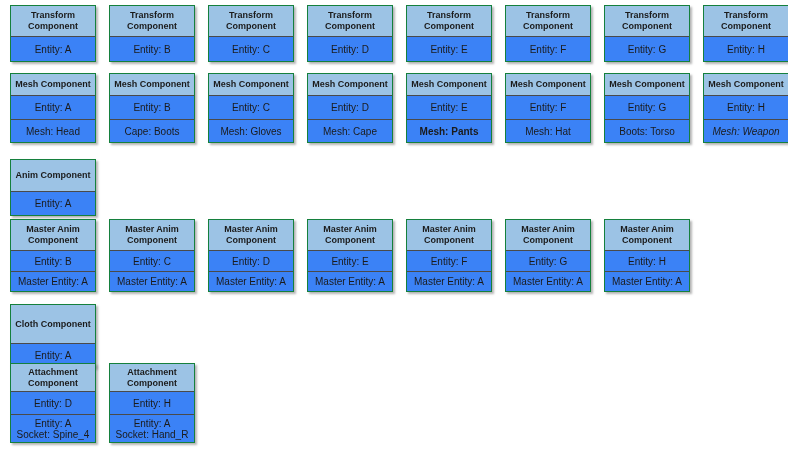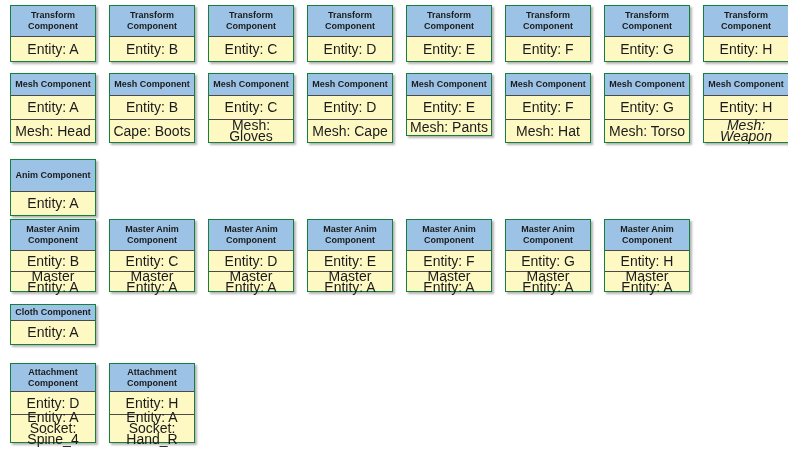--- a/index.html
+++ b/index.html
@@ -40,23 +40,23 @@
     text-align: center;
     display: flex;
     align-items: center;
     justify-content: center;
     padding: 1px 2px;
     white-space: pre-line;
   }
 
   .card-row {
     box-sizing: border-box;
-    background: #fef9c3;
+    background: #3b82f6;
     color: #1b1b1b;
-    font-size: 14px;
+    font-size: 10px;
     line-height: 11px;
     text-align: center;
     display: flex;
     align-items: center;
     justify-content: center;
     padding: 1px 2px;
     white-space: pre-line;
   }
 
   .card-row + .card-row {
@@ -123,31 +123,31 @@
       <div class="card-row" style="height: 23px;">Mesh: Gloves</div>
     </div>
     <div class="component-card" style="left: 307px; top: 73px; width: 86px;">
       <div class="card-header" style="height: 22px;">Mesh Component</div>
       <div class="card-row" style="height: 23px;">Entity: D</div>
       <div class="card-row" style="height: 23px;">Mesh: Cape</div>
     </div>
     <div class="component-card" style="left: 406px; top: 73px; width: 86px;">
       <div class="card-header" style="height: 22px;">Mesh Component</div>
       <div class="card-row" style="height: 23px;">Entity: E</div>
-      <div class="card-row" style="height: 16px;">Mesh: Pants</div>
+      <div class="card-row" style="height: 23px; font-weight: bold;">Mesh: Pants</div>
     </div>
     <div class="component-card" style="left: 505px; top: 73px; width: 86px;">
       <div class="card-header" style="height: 22px;">Mesh Component</div>
       <div class="card-row" style="height: 23px;">Entity: F</div>
       <div class="card-row" style="height: 23px;">Mesh: Hat</div>
     </div>
     <div class="component-card" style="left: 604px; top: 73px; width: 86px;">
       <div class="card-header" style="height: 22px;">Mesh Component</div>
       <div class="card-row" style="height: 23px;">Entity: G</div>
-      <div class="card-row" style="height: 23px;">Mesh: Torso</div>
+      <div class="card-row" style="height: 23px;">Boots: Torso</div>
     </div>
     <div class="component-card" style="left: 703px; top: 73px; width: 86px;">
       <div class="card-header" style="height: 22px;">Mesh Component</div>
       <div class="card-row" style="height: 23px;">Entity: H</div>
       <div class="card-row" style="height: 23px; font-style: italic;">Mesh: Weapon</div>
     </div>
     <div class="component-card" style="left: 10px; top: 159px; width: 86px;">
       <div class="card-header" style="height: 32px;">Anim Component</div>
       <div class="card-row" style="height: 23px;">Entity: A</div>
     </div>
@@ -187,21 +187,21 @@
       <div class="card-row" style="height: 20px;">Entity: G</div>
       <div class="card-row" style="height: 20px;">Master Entity: A</div>
     </div>
     <div class="component-card" style="left: 604px; top: 219px; width: 86px;">
       <div class="card-header" style="height: 31px;">Master Anim
 Component</div>
       <div class="card-row" style="height: 20px;">Entity: H</div>
       <div class="card-row" style="height: 20px;">Master Entity: A</div>
     </div>
     <div class="component-card" style="left: 10px; top: 304px; width: 86px;">
-      <div class="card-header" style="height: 16px;">Cloth Component</div>
+      <div class="card-header" style="height: 39px;">Cloth Component</div>
       <div class="card-row" style="height: 23px;">Entity: A</div>
     </div>
     <div class="component-card" style="left: 10px; top: 363px; width: 86px;">
       <div class="card-header" style="height: 28px;">Attachment
 Component</div>
       <div class="card-row" style="height: 22px;">Entity: D</div>
       <div class="card-row" style="height: 28px;">Entity: A
 Socket: Spine_4</div>
     </div>
     <div class="component-card" style="left: 109px; top: 363px; width: 86px;">

